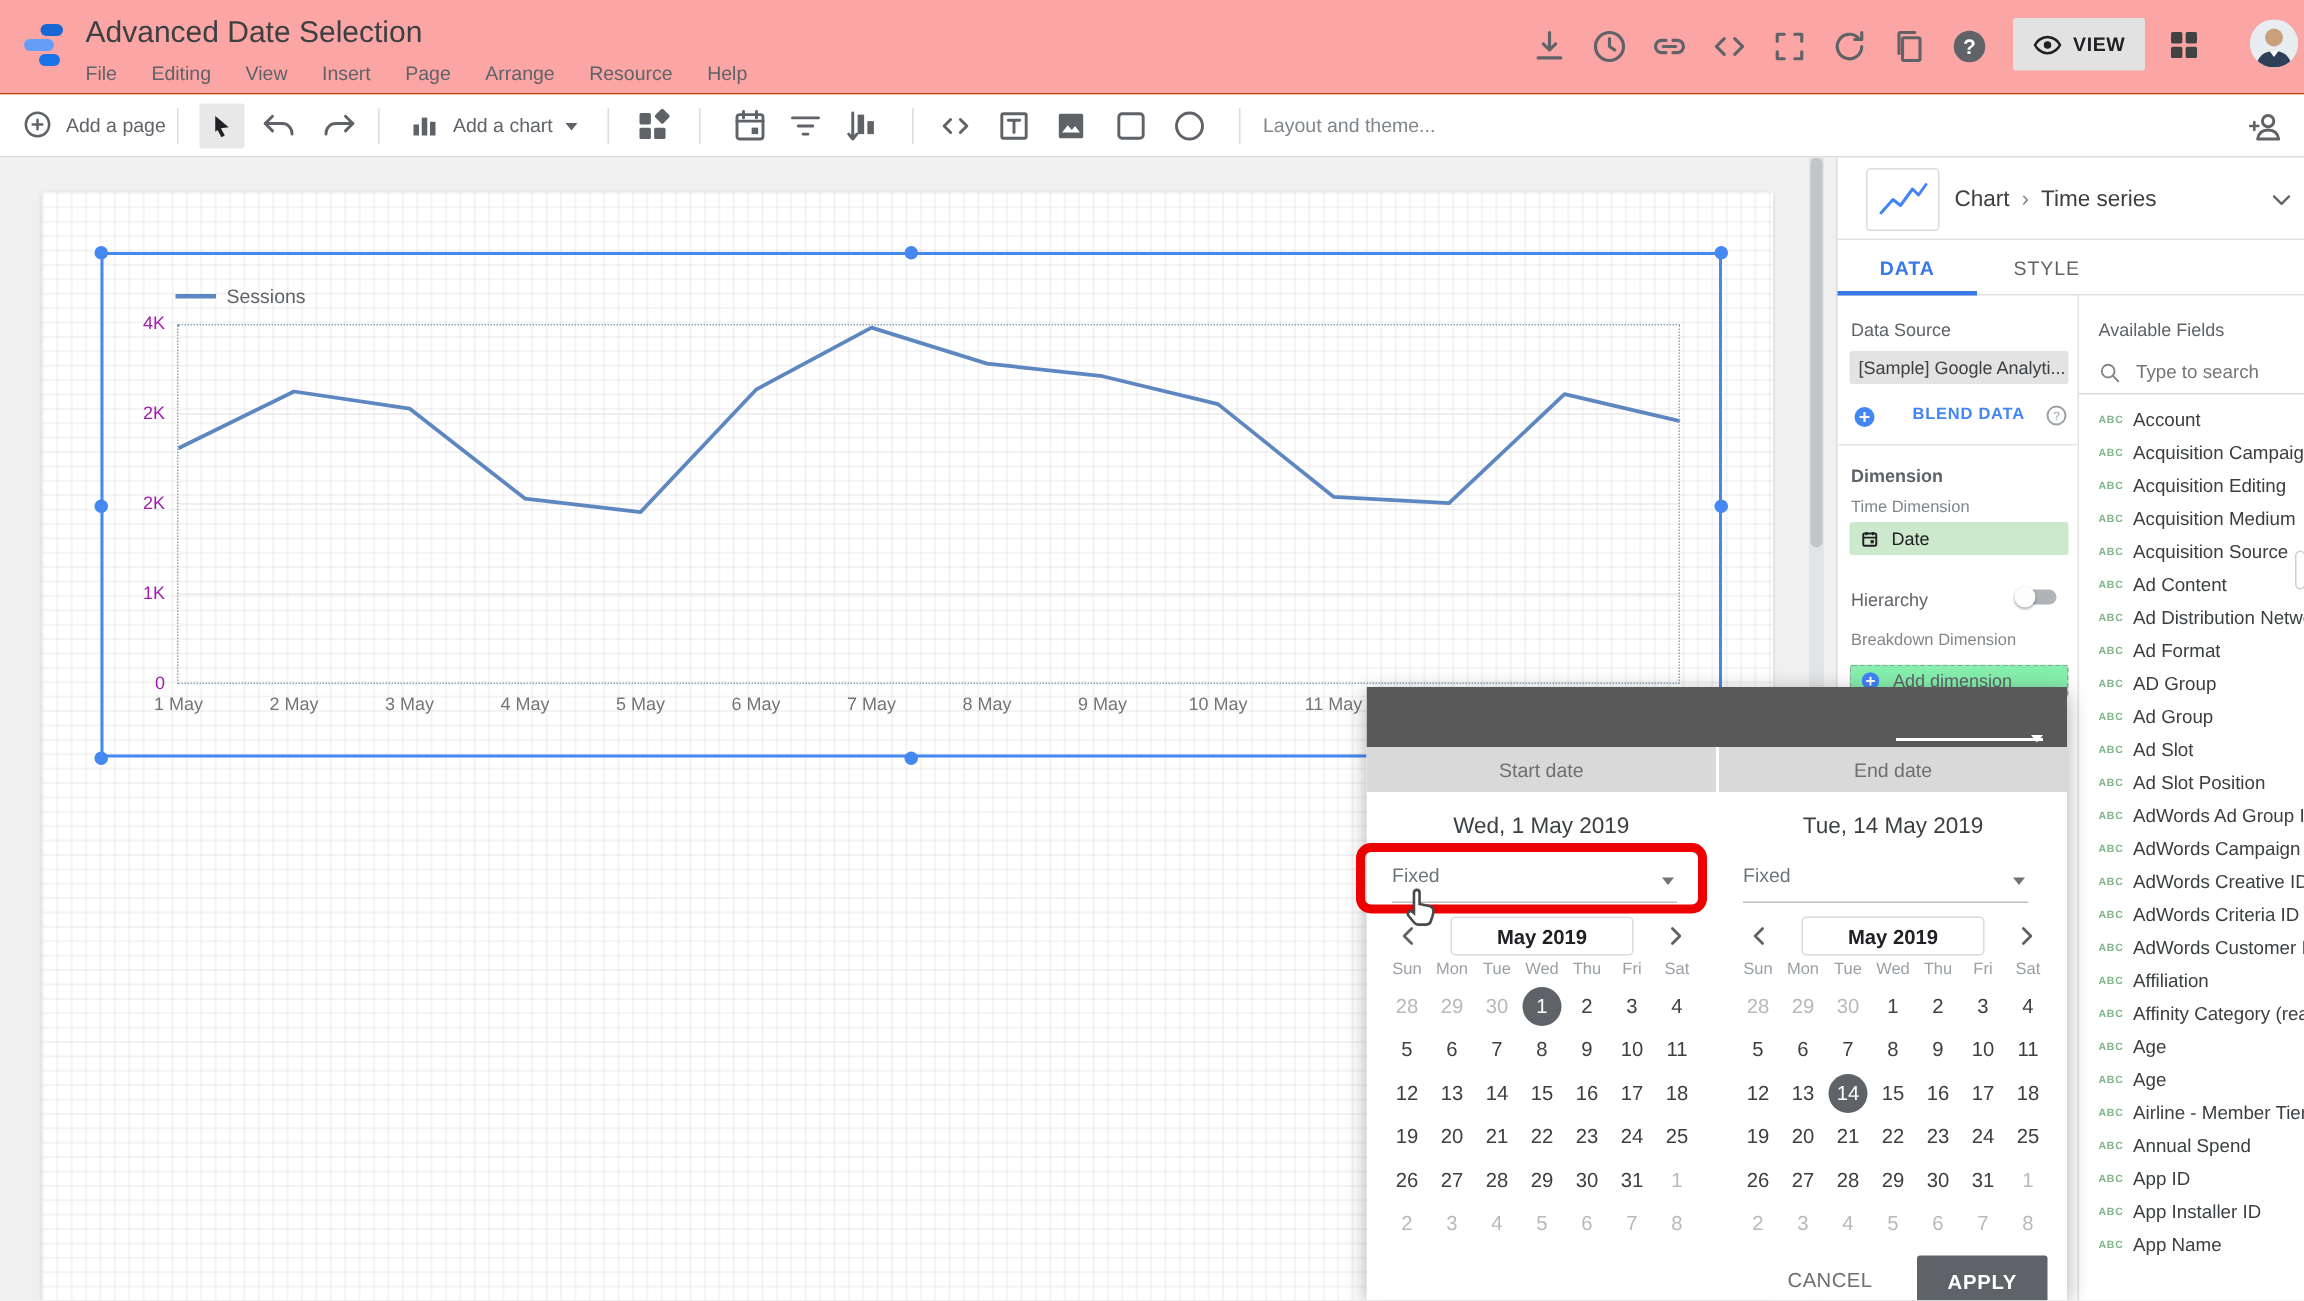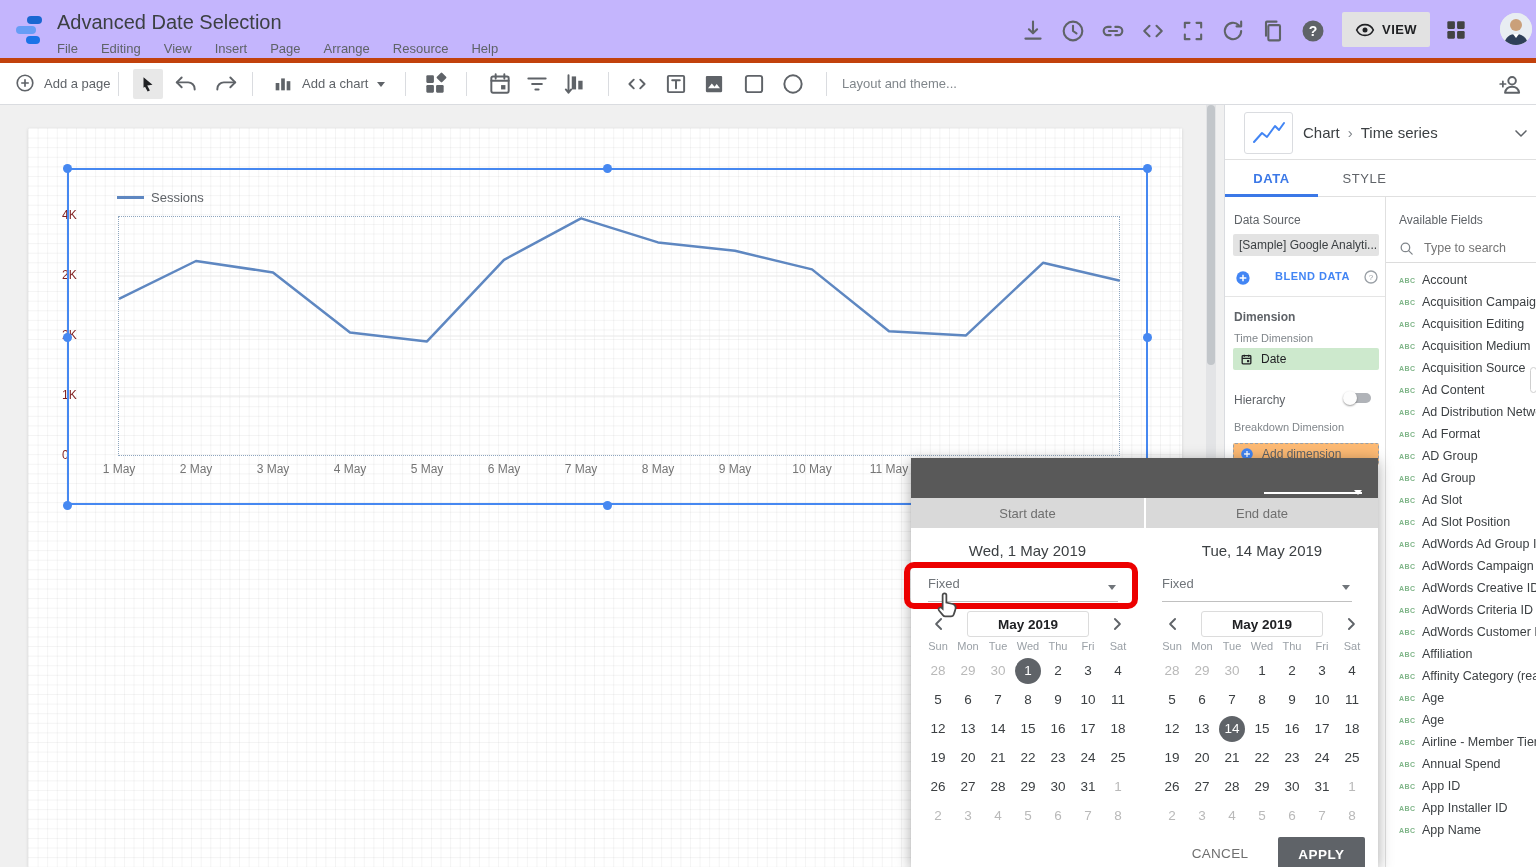--- a/index.html
+++ b/index.html
@@ -11,21 +11,21 @@
   .menu-item{font-size:13px;color:#5f6368;cursor:default;}
   .tbdiv{position:absolute;top:9px;width:1px;height:24px;background:#dadce0;}
   .tblabel{font-size:13px;color:#5f6368;}
   .caret{width:0;height:0;border-left:4px solid transparent;border-right:4px solid transparent;border-top:5px solid #5f6368;}
   
   #canvas{position:absolute;left:0;top:105px;width:1224px;height:762px;background:#f0f0f0;overflow:hidden;}
   #page{position:absolute;left:28px;top:23px;width:1154px;height:739px;background:#fff;
     background-image:linear-gradient(rgba(0,0,0,.045) 1px,transparent 1px),linear-gradient(90deg,rgba(0,0,0,.045) 1px,transparent 1px);
     background-size:9.6px 9.6px;box-shadow:0 1px 3px rgba(0,0,0,.12);}
   .handle{position:absolute;width:9px;height:9px;border-radius:50%;background:#4688f1;}
-  .ylab{position:absolute;width:48px;text-align:left;font-size:12px;color:#7f1d1d;}
+  .ylab{position:absolute;width:48px;text-align:right;font-size:12px;color:#a21caf;}
   .xlab{position:absolute;width:60px;text-align:center;font-size:12px;color:#757575;}
   
   #panel{position:absolute;left:1224px;top:105px;width:312px;height:762px;background:#fff;border-left:1px solid #dadce0;z-index:2;}
   .plabel{font-size:12px;color:#5f6368;}
   .pmicro{font-size:11px;color:#80868b;}
   .chip{border-radius:2px;font-size:12px;color:#3c4043;display:flex;align-items:center;white-space:nowrap;overflow:hidden;}
   .field-row{display:flex;align-items:center;height:22px;padding-left:13px;}
   .field-badge{width:23px;font-size:7px;font-weight:bold;letter-spacing:.5px;color:#7fb588;flex:none;}
   .field-label{font-size:12.5px;color:#3c4043;white-space:nowrap;overflow:hidden;}
   
@@ -46,21 +46,21 @@
   #redBox{position:absolute;left:904px;top:562px;width:234px;height:47px;border:6px solid #ec0000;border-radius:10px;z-index:60;pointer-events:none;}
   .toggle{position:relative;width:30px;height:14px;}
   .toggle .track{position:absolute;left:2px;top:2px;width:26px;height:10px;border-radius:5px;background:#b0b3b8;}
   .toggle .thumb{position:absolute;left:0;top:0;width:14px;height:14px;border-radius:50%;background:#fdfdfd;box-shadow:0 1px 2px rgba(0,0,0,.4);}
 </style>
 </head>
 <body>
 
 <div id="app">
 
-  <div class="abs" style="left:0;top:0;width:1536px;height:63px;background:#c4b5fd;border-bottom:5px solid #c2410c;z-index:5;">
+  <div class="abs" style="left:0;top:0;width:1536px;height:63px;background:#fca5a5;border-bottom:1px solid #c2410c;z-index:5;">
     <span class="abs" style="left:14px;top:15px;">
       <svg width="32" height="30" viewBox="0 0 32 30">
         <rect x="13" y="1" width="15" height="8" rx="4" fill="#1967d2"></rect>
         <rect x="2" y="11" width="20" height="8" rx="4" fill="#669df6"></rect>
         <rect x="12" y="21" width="14" height="8" rx="4" fill="#1a73e8"></rect>
       </svg>
     </span>
     <div class="abs" style="left:57px;top:11px;font-size:20px;color:#3c4043;">Advanced Date Selection</div>
     <div class="abs" style="left:57px;top:41px;display:flex;gap:23px;">
         <span class="menu-item">File</span>
@@ -378,21 +378,21 @@
             </svg>
           </span>
         <span style="color:#202124;">Date</span>
       </div>
       <div class="abs plabel" style="left:9px;top:196px;">Hierarchy</div>
       <div class="abs toggle" style="left:118px;top:194px;">
         <div class="track"></div>
           <div class="thumb"></div>
       </div>
       <div class="abs pmicro" style="left:9px;top:224px;">Breakdown Dimension</div>
-      <div class="abs chip" style="left:8px;top:246px;width:146px;height:22px;border:1px dashed #9aa0a6;padding:0 6px;gap:8px;background:#fdba74;">
+      <div class="abs chip" style="left:8px;top:246px;width:146px;height:22px;border:1px dashed #9aa0a6;padding:0 6px;gap:8px;background:#86efac;">
         <span>
             <svg width="14" height="14" viewBox="0 0 24 24">
               <circle cx="12" cy="12" r="10" fill="#4285f4"></circle>
               <path d="M12 7v10M7 12h10" stroke="#fff" stroke-width="2.2"></path>
             </svg>
           </span>
         <span style="color:#5f6368;">Add dimension</span>
       </div>
     </div>
 

